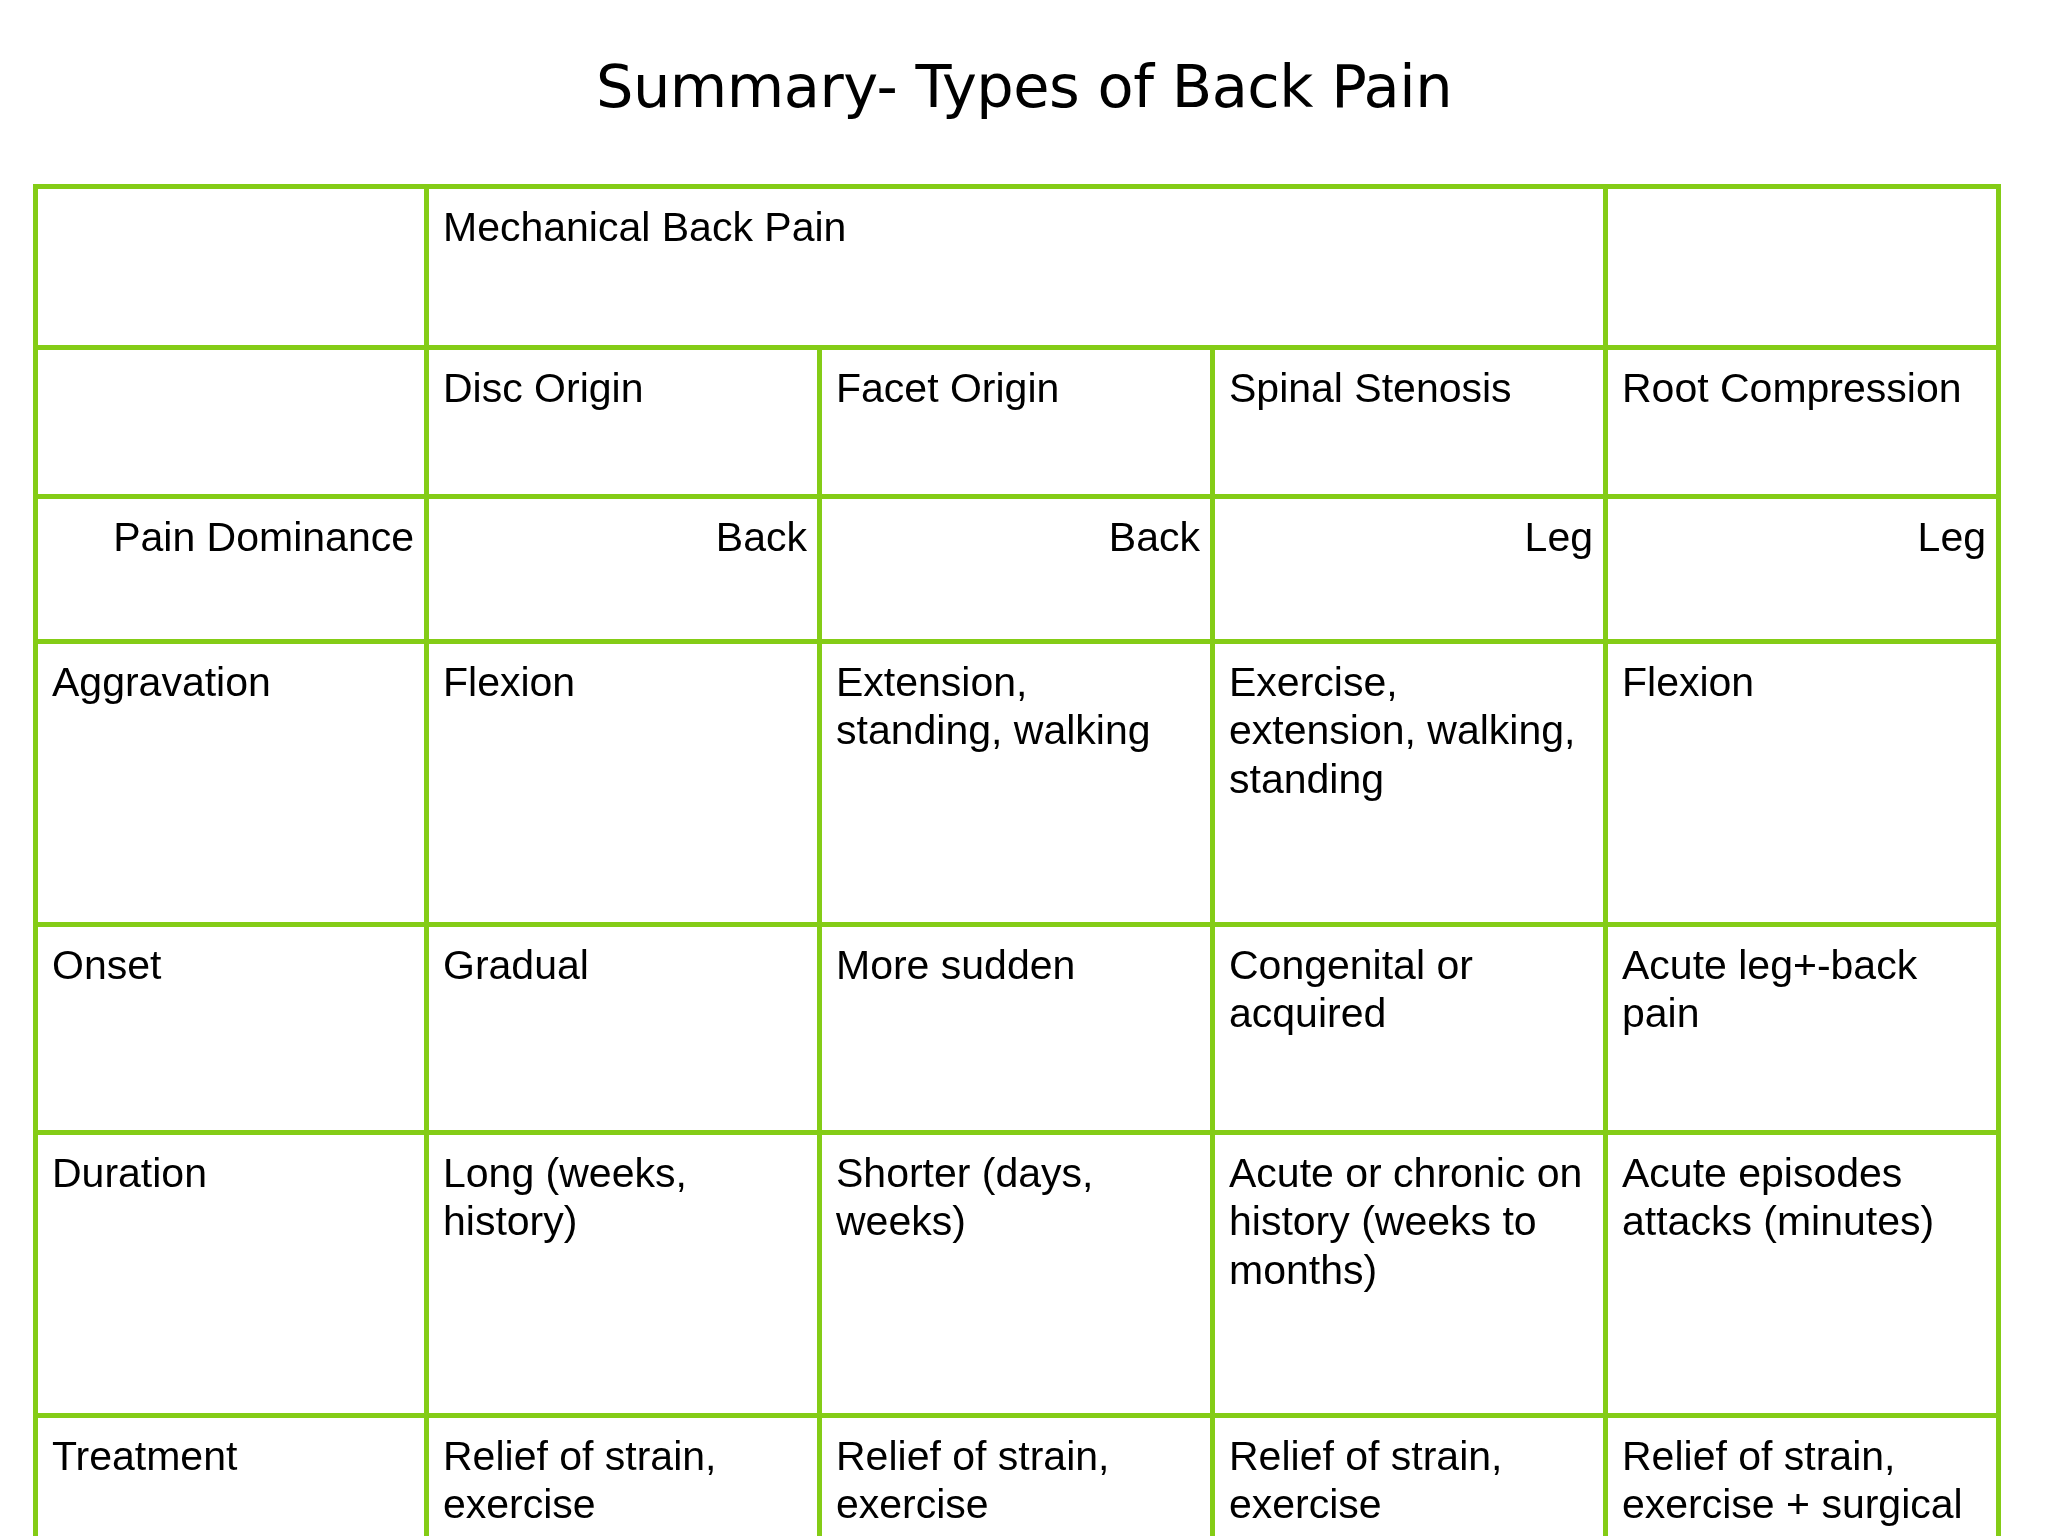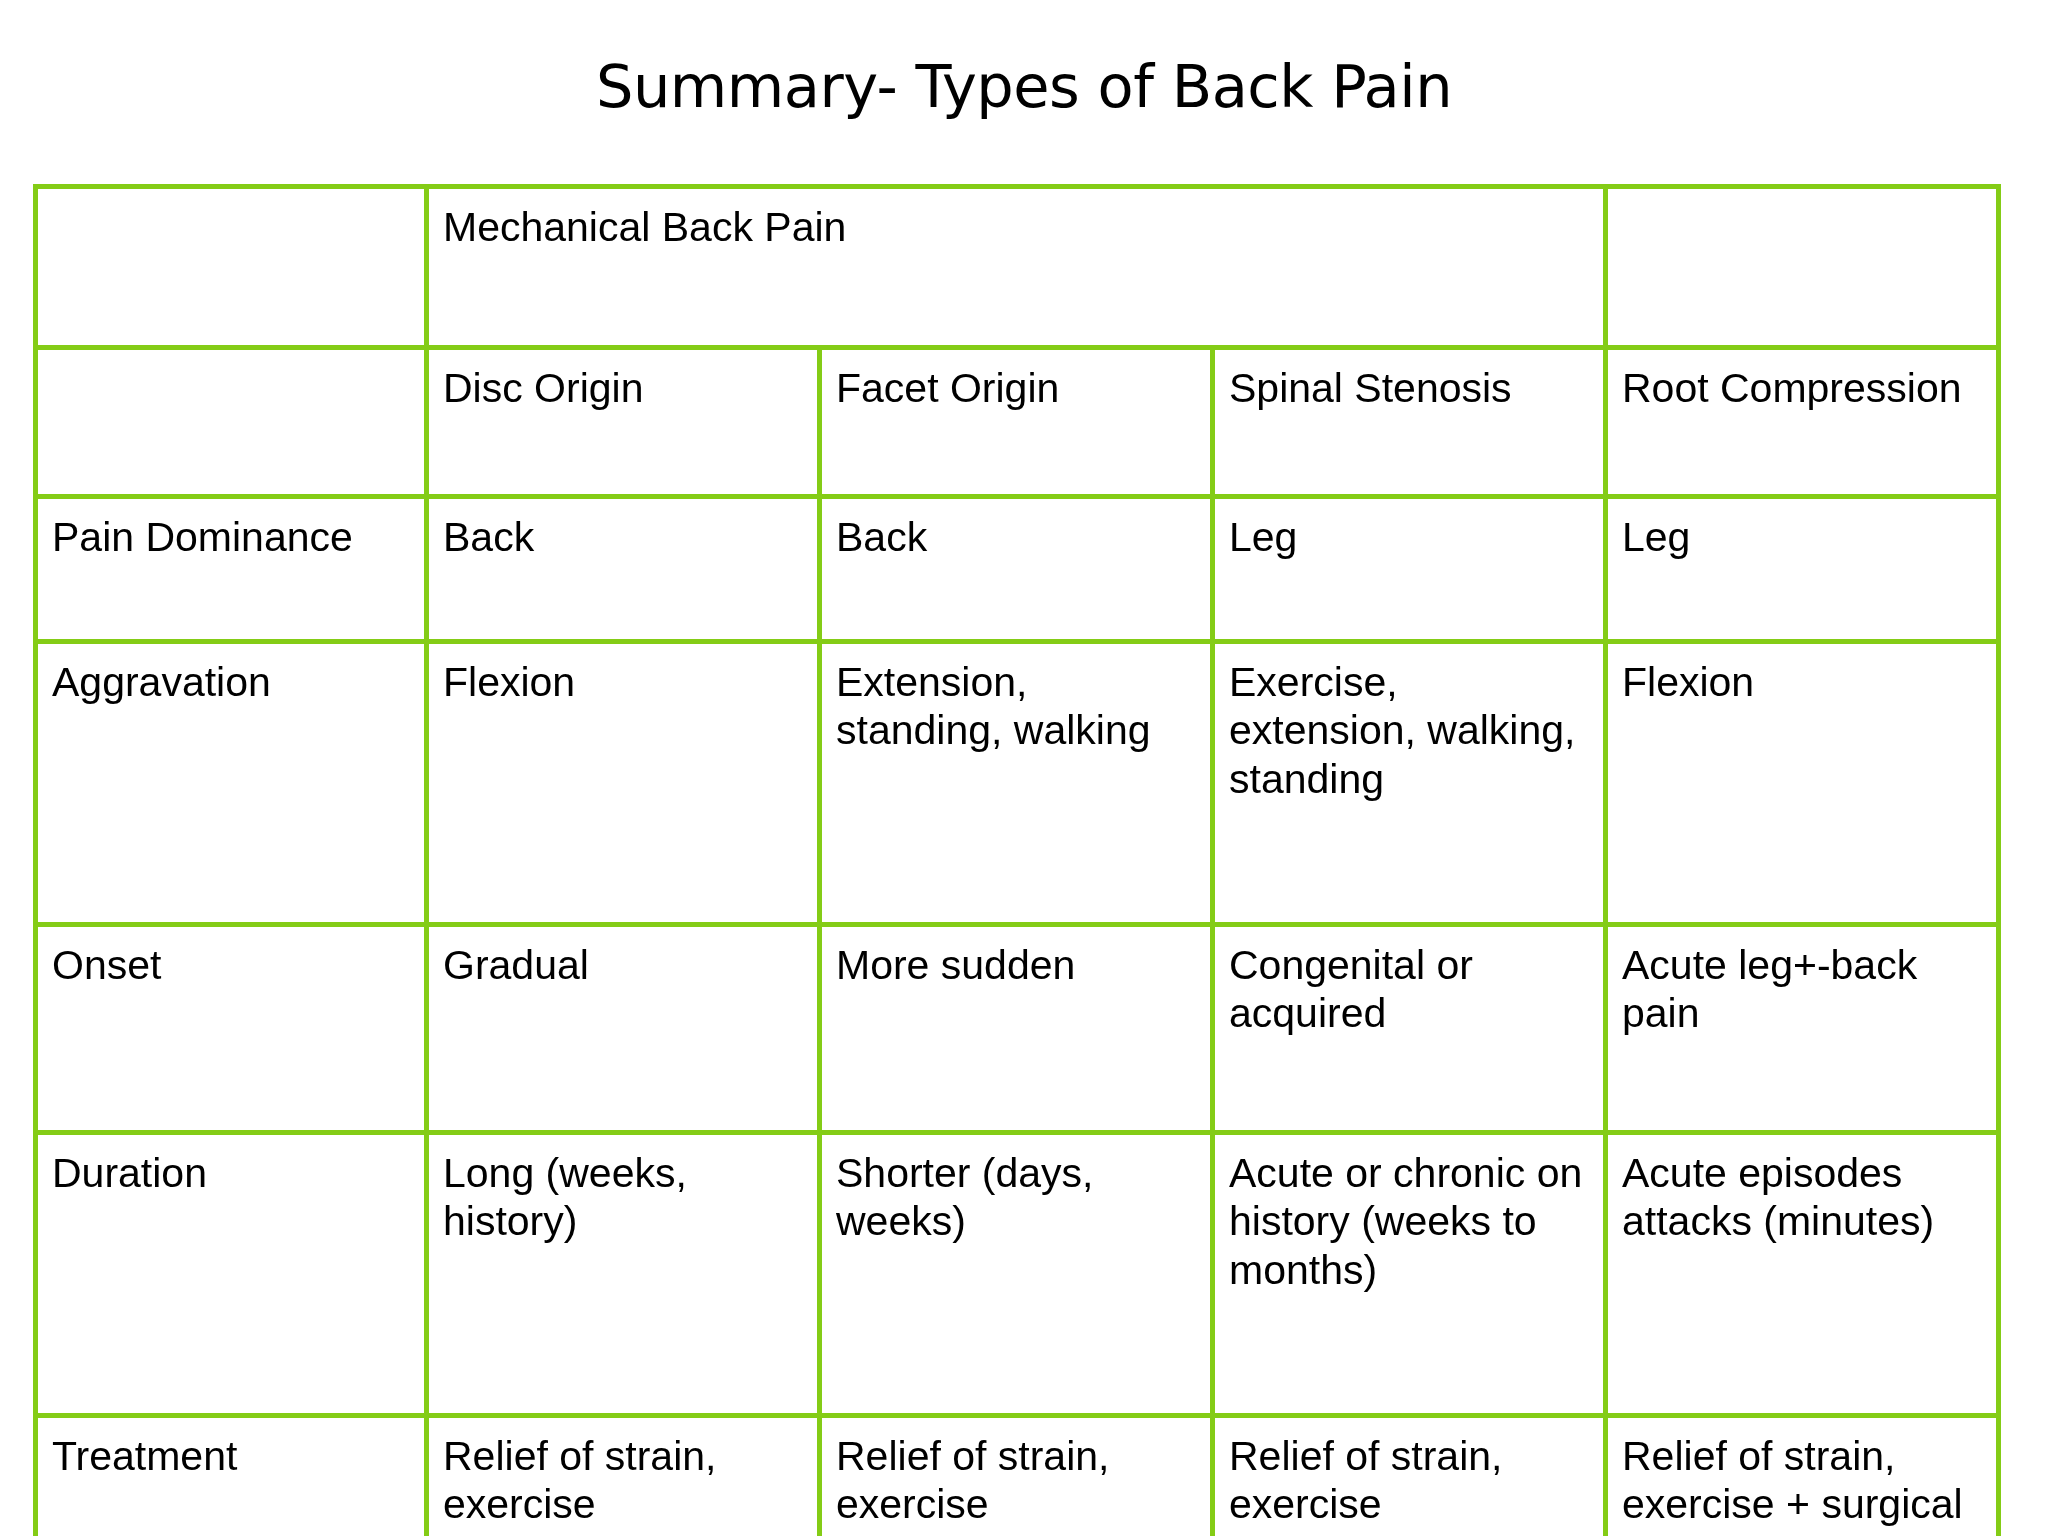--- a/index.html
+++ b/index.html
@@ -66,21 +66,21 @@
     border: 5px solid #84cc16;
     vertical-align: top;
     padding: 14px 10px 14px 14px;
     word-wrap: break-word;
     overflow-wrap: break-word;
   }
 
   
   tr.r-head1 td { height: 128px; }
   tr.r-head2 td { height: 116px; }
-  tr.r-pain   td { height: 112px; }
+  tr.r-pain   td { height: 112px; text-align: right; }
   tr.r-aggr   td { height: 250px; }
   tr.r-onset  td { height: 175px; }
   tr.r-dur    td { height: 250px; }
   tr.r-treat  td { height: 350px; }
 
   td.empty { }
 
   .cell-text {
     display: block;
   }

